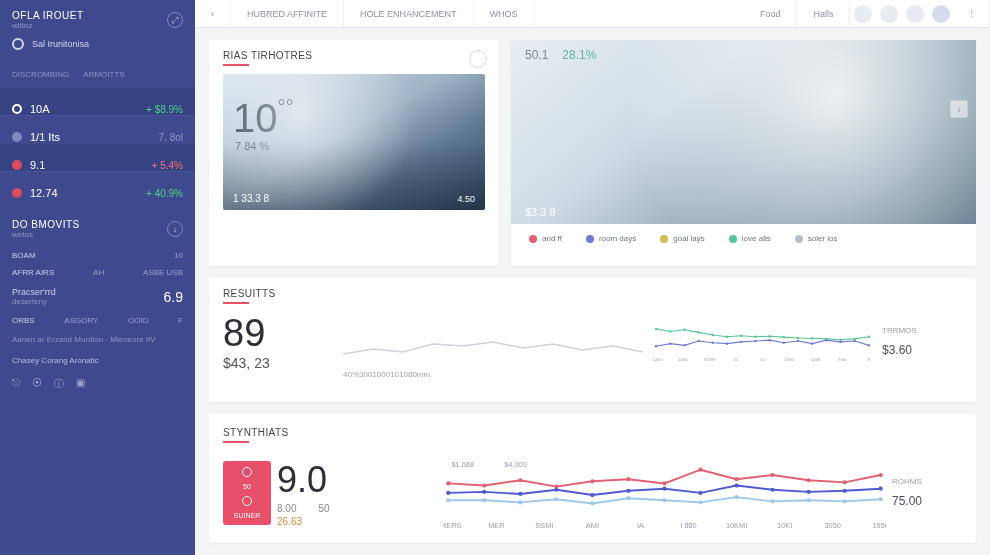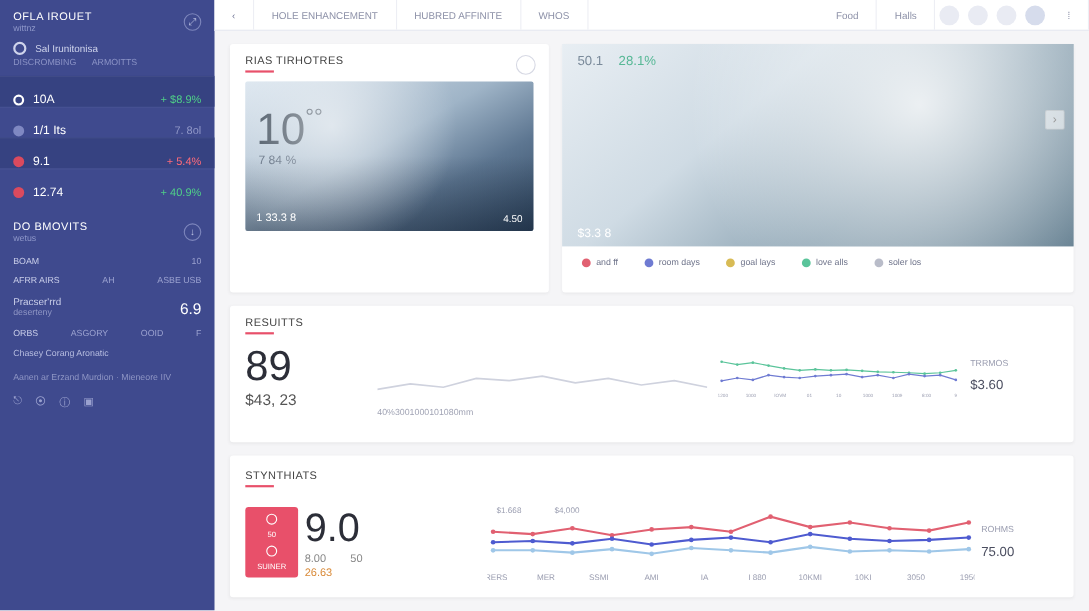--- a/index.html
+++ b/index.html
@@ -11,34 +11,34 @@
 .brandbar{height:28px;background:#4e5698;display:flex;align-items:center;padding:0 12px}
 .brandbox{width:10px;height:10px;border:1px solid #fff;margin-right:12px}
 .brand{color:#d8dbec;font-size:9px;letter-spacing:.5px;text-transform:uppercase}
 .sec{padding:10px 12px 8px}
 .sec-head{display:flex;justify-content:space-between;align-items:center}
 .sec-title{color:#fff;font-size:10px;letter-spacing:.5px;text-transform:uppercase}
 .sec-sub{color:#8e97c9;font-size:8px}
 .sec-icon{width:16px;height:16px;border:1px solid #7d86bc;border-radius:50%;display:flex;align-items:center;justify-content:center;color:#bfc5e4;font-size:9px}
 .radio-row{display:flex;align-items:center;gap:8px;margin-top:8px;color:#cfd4ec;font-size:9px}
 .radio-dot{width:12px;height:12px;border:2px solid #cfd4ec;border-radius:50%}
-.sec-tabs{display:flex;gap:14px;margin-top:2px;font-size:8px;color:#8b93c6}
+.sec-tabs{display:flex;gap:14px;margin-top:20px;font-size:8px;color:#8b93c6}
 .metric-row{display:flex;align-items:flex-end;justify-content:space-between;height:28px;padding:0 12px;border-top:1px solid rgba(255,255,255,.05)}
 .metric-row.alt{background:#364281}
 .mr-left{display:flex;align-items:center;gap:8px}
 .mr-ico{width:10px;height:10px;border-radius:50%}
 .mr-color-a{border:2px solid #fff}
 .mr-color-b{background:#7f88c2}
 .mr-color-c{background:#db4a5e}
 .mr-val{color:#fff;font-size:11px}
 .mr-delta{font-size:10px}
 .green{color:#4fcf88}.red{color:#ff6b7a}.muted{color:#9097c7}
 .side-small{font-size:8px;color:#9aa1cf;display:flex;justify-content:space-between;padding:4px 12px}
 .side-small span:first-child{color:#c9cee9}
-.side-bigrow{display:flex;justify-content:space-between;align-items:flex-end;padding:6px 12px}
+.side-bigrow{display:flex;justify-content:space-between;align-items:center;padding:6px 12px}
 .side-big{color:#fff;font-size:14px}
 .side-note{padding:6px 12px;color:#b7bde0;font-size:8px}
 .side-icons{display:flex;gap:12px;padding:6px 12px;color:#9aa1cf;font-size:10px}
 
 
 .main{flex:1;display:flex;flex-direction:column;min-width:0}
 .top{height:28px;background:#fff;display:flex;align-items:center;border-bottom:1px solid #e4e6ef;font-size:9px;color:#8d91a8}
 .top-cell{padding:0 16px;border-right:1px solid #edeef4;height:100%;display:flex;align-items:center}
 .top-spacer{flex:1}
 .top-ico{width:18px;height:18px;border-radius:50%;background:#e9ebf3;margin:0 4px}
@@ -182,35 +182,35 @@
         <div style="color:#8e95c4;font-size:8px">deserteny</div>
       </div>
       <div class="side-big">6.9</div>
     </div>
     <div class="side-small">
       <span>ORBS</span>
       <span>ASGORY</span>
       <span>OOID</span>
       <span>F</span>
     </div>
+    <div class="side-note" style="color:#8e95c4">Aanen ar Erzand Murdion · Mieneore IIV</div>
     <div class="side-note">Chasey Corang Aronatic</div>
-    <div class="side-note" style="color:#8e95c4">Aanen ar Erzand Murdion · Mieneore IIV</div>
     <div class="side-icons">
       <span>⎋</span>
       <span>⦿</span>
       <span>ⓘ</span>
       <span>▣</span>
     </div>
   </aside>
 
   <div class="main">
     <div class="top">
       <div class="top-cell top-chev">‹</div>
+      <div class="top-cell">HUBRED AFFINITE</div>
       <div class="top-cell">HOLE ENHANCEMENT</div>
-      <div class="top-cell">HUBRED AFFINITE</div>
       <div class="top-cell">WHOS</div>
       <div class="top-spacer"></div>
       <div class="top-cell">Food</div>
       <div class="top-cell">Halls</div>
       <span class="top-ico"></span>
       <span class="top-ico"></span>
       <span class="top-ico"></span>
       <span class="top-ico" style="background:#d6dcec"></span>
       <div class="top-cell">⁞</div>
     </div>

